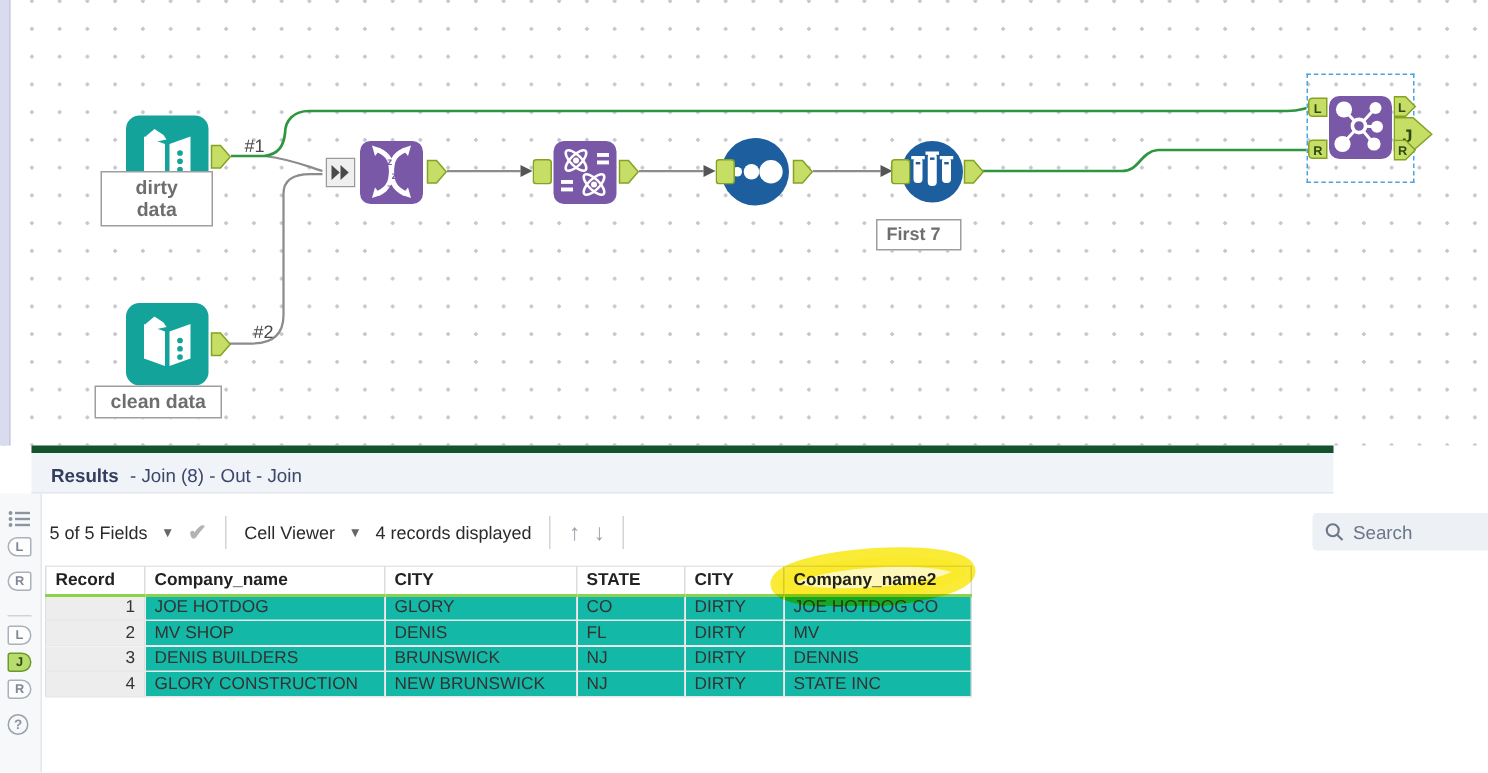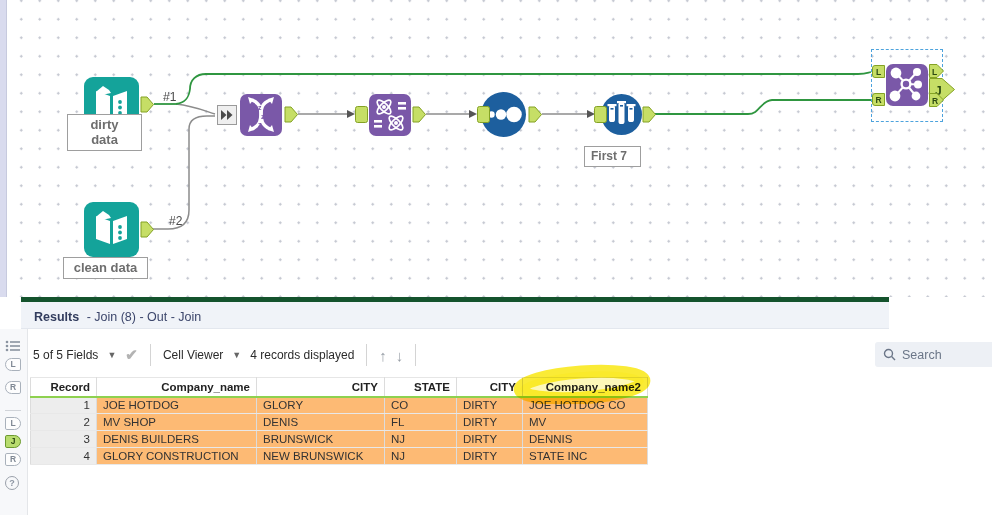--- a/index.html
+++ b/index.html
@@ -74,26 +74,26 @@
   .search-box input {
     border: none; background: transparent; outline: none; font-size: 12.5px;
     color: #444; width: 80px; font-family: "Liberation Sans", sans-serif;
   }
   .search-box input::placeholder { color: #6b7688; opacity: 1; }
   
   .grid-wrap { position: absolute; left: 30px; top: 48px; }
   table.grid { border-collapse: collapse; table-layout: fixed;
     border-left: 1px solid #dcdcdc; border-top: 1px solid #e6e6e6; }
   table.grid th {
-    height: 19px; padding: 0 6px; font-size: 11.5px; text-align: right; color: #222;
+    height: 19px; padding: 0 6px; font-size: 11.5px; text-align: left; color: #222;
     background: #fff; border-right: 1px solid #dcdcdc; border-bottom: 2px solid #8ed14f;
     white-space: nowrap; overflow: hidden;
   }
   table.grid td {
-    height: 17px; padding: 0 6px; font-size: 11.5px; color: #333; background: #fdba74;
+    height: 17px; padding: 0 6px; font-size: 11.5px; color: #333; background: #14b8a6;
     border-right: 1px solid #dcdcdc; border-bottom: 1px solid #e8e8e8;
     white-space: nowrap; overflow: hidden;
   }
   table.grid td.rec { background: #ededed; text-align: right; }
   .hl-overlay { position: absolute; left: 512px; top: 358px; z-index: 7;
     mix-blend-mode: multiply; pointer-events: none; }
 </style>
 </head>
 <body>
 

